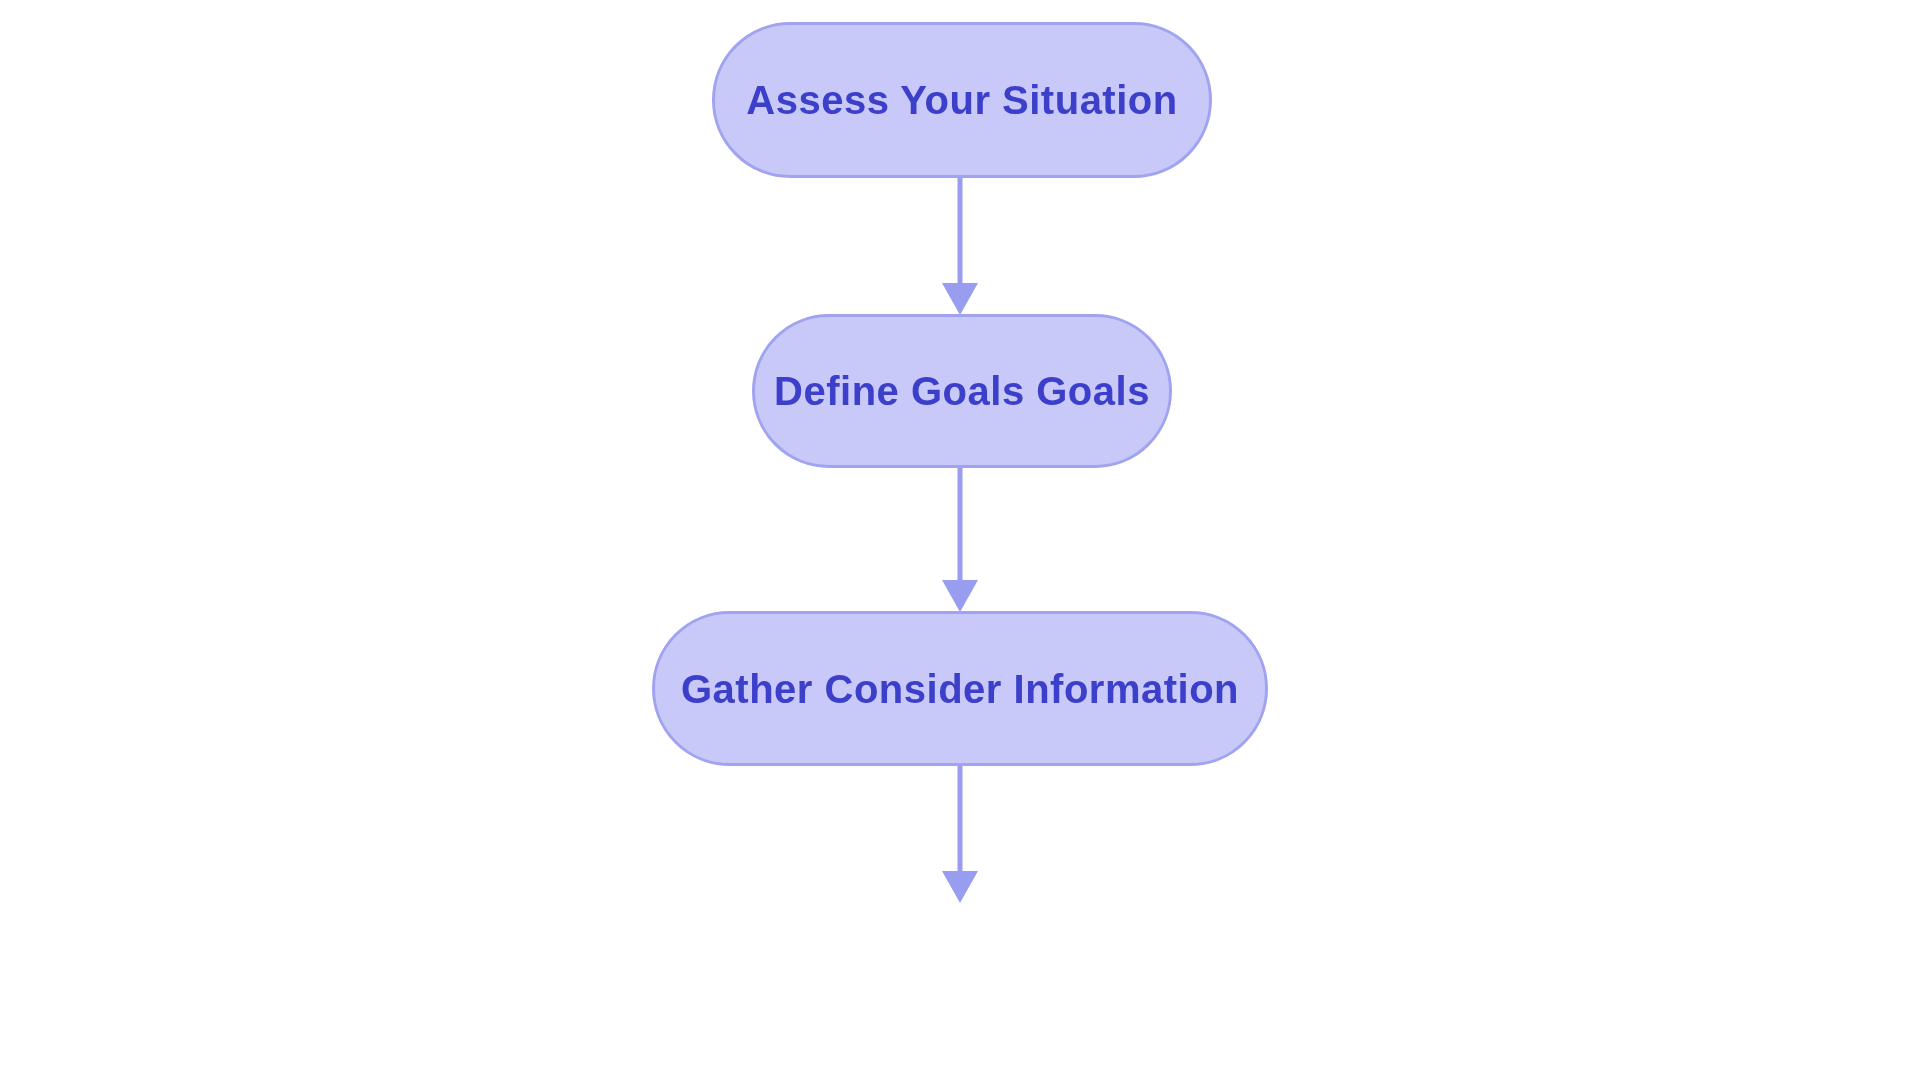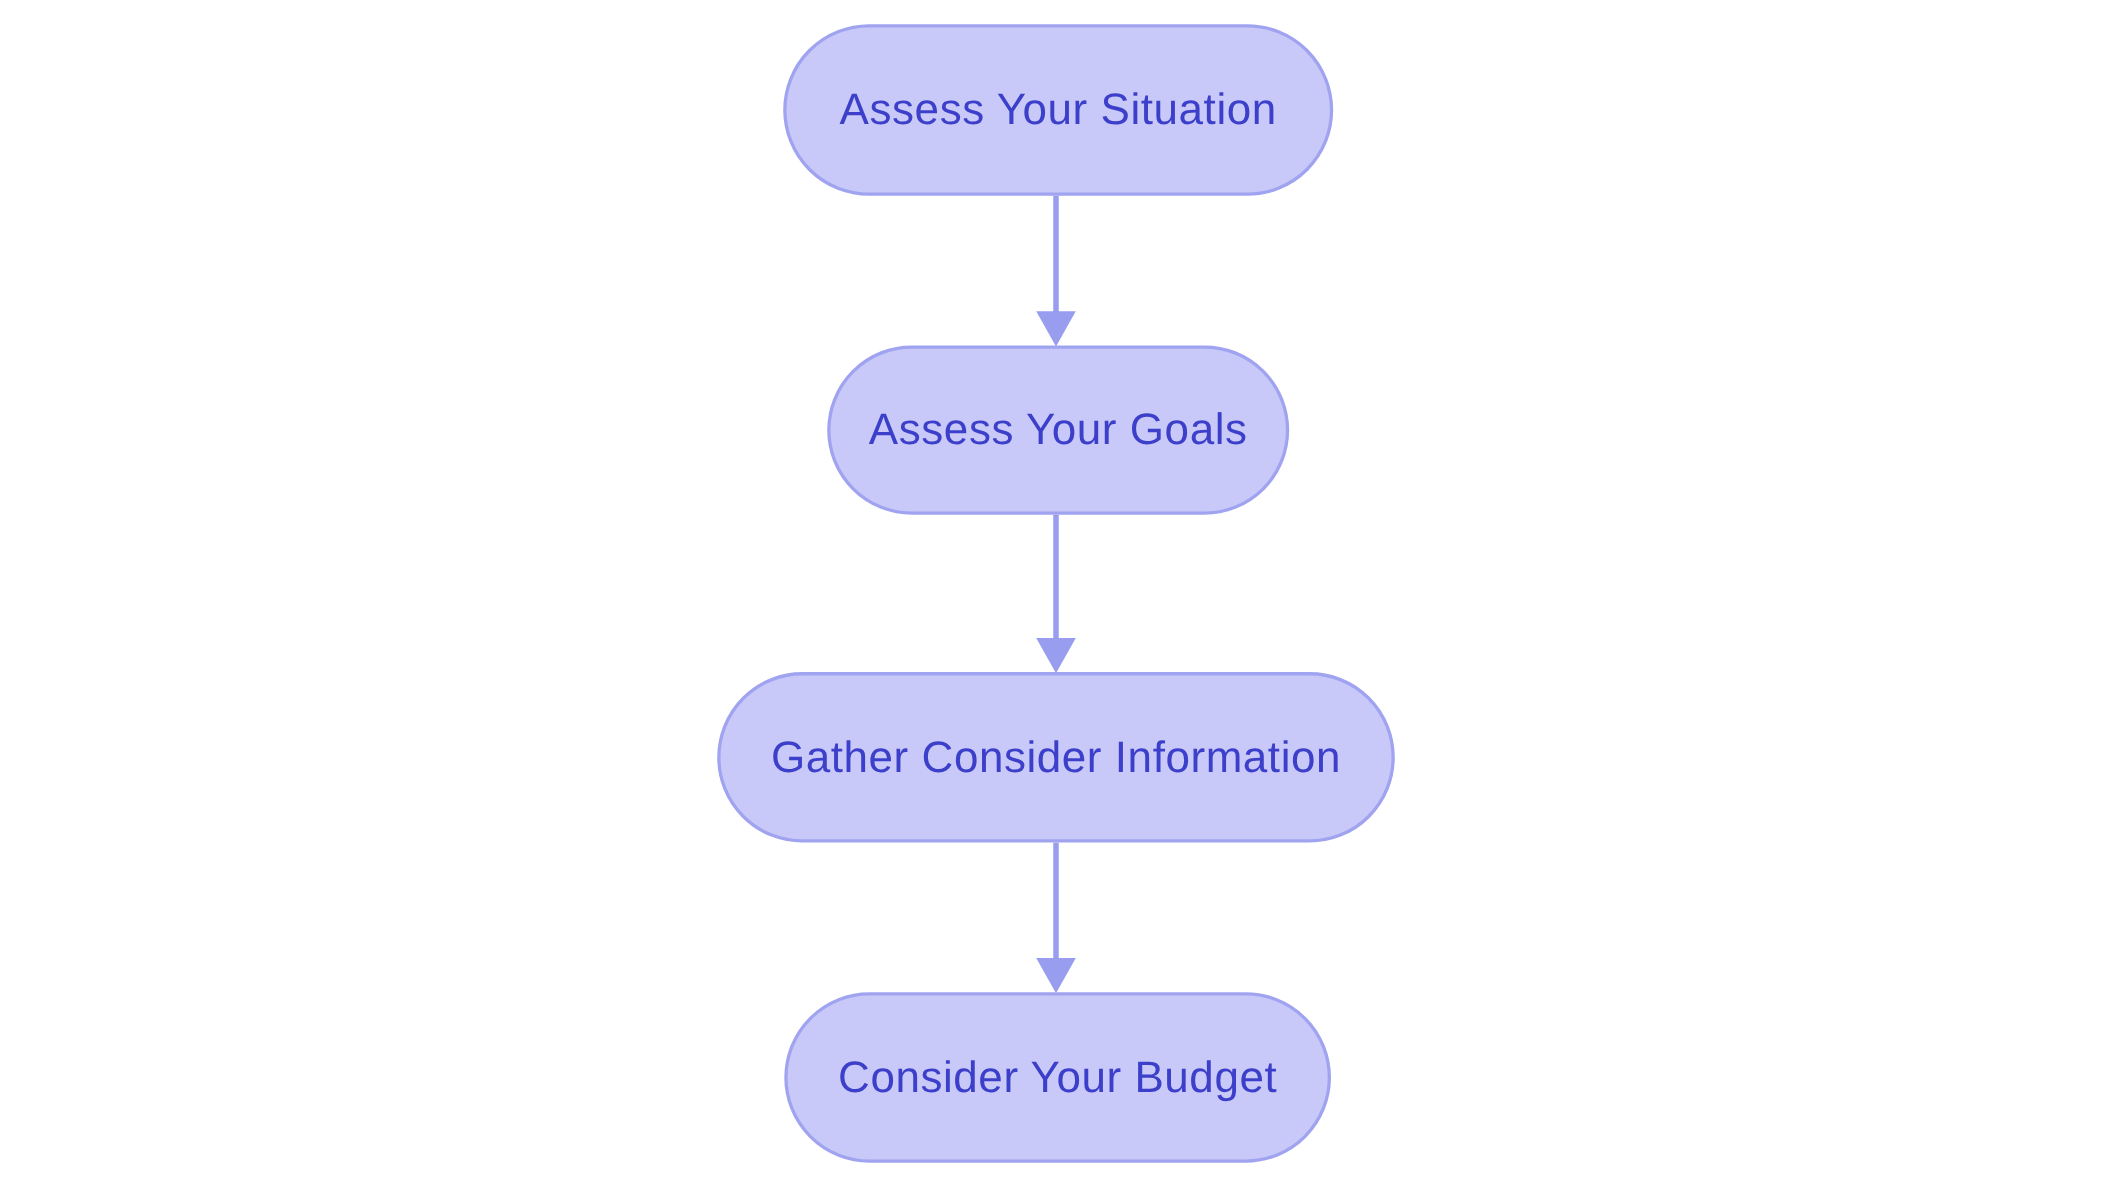--- a/index.html
+++ b/index.html
@@ -25,21 +25,21 @@
     align-items: center;
     justify-content: center;
     border-radius: 999px;
     background: var(--node-fill, #c8c9f8);
     border: 3px solid var(--node-border, #a0a4f0);
     text-align: center;
   }
   .node .label {
     color: var(--node-text, #3c3fc9);
     font-size: 40px;
-    font-weight: 400;
+    font-weight: 700;
     letter-spacing: 0.5px;
     line-height: 1.2;
     white-space: nowrap;
   }
   .edge {
     position: absolute;
     width: 40px;
     transform: translateX(-50%);
   }
   .edge .line {
@@ -80,34 +80,31 @@
   <div class="node" id="node-0">
     <span class="label">Assess Your Situation</span>
   </div>
 
   <div class="edge" id="edge-0">
     <div class="line"></div>
     <div class="head"></div>
   </div>
 
   <div class="node" id="node-1">
-    <span class="label">Assess Your Goals</span>
+    <span class="label">Define Goals Goals</span>
   </div>
 
   <div class="edge" id="edge-1">
     <div class="line"></div>
     <div class="head"></div>
   </div>
 
   <div class="node" id="node-2">
     <span class="label">Gather Consider Information</span>
   </div>
 
   <div class="edge" id="edge-2">
     <div class="line"></div>
     <div class="head"></div>
   </div>
 
-  <div class="node" id="node-3">
-    <span class="label">Consider Your Budget</span>
-  </div>
 
 </div>
 
 </body></html>

